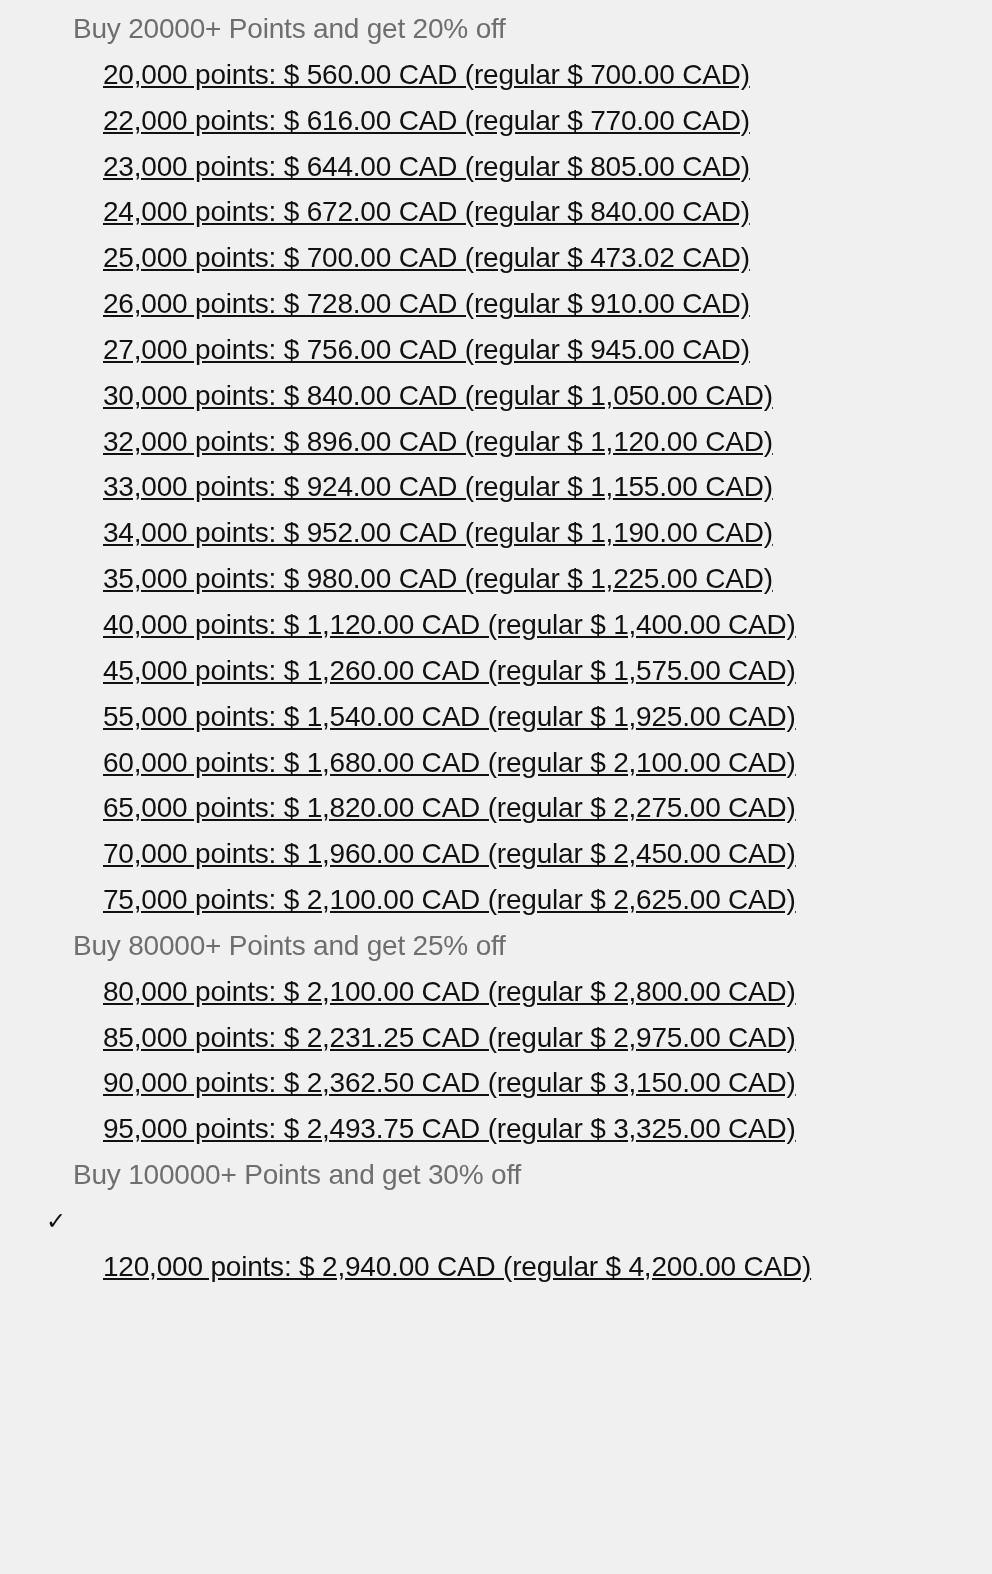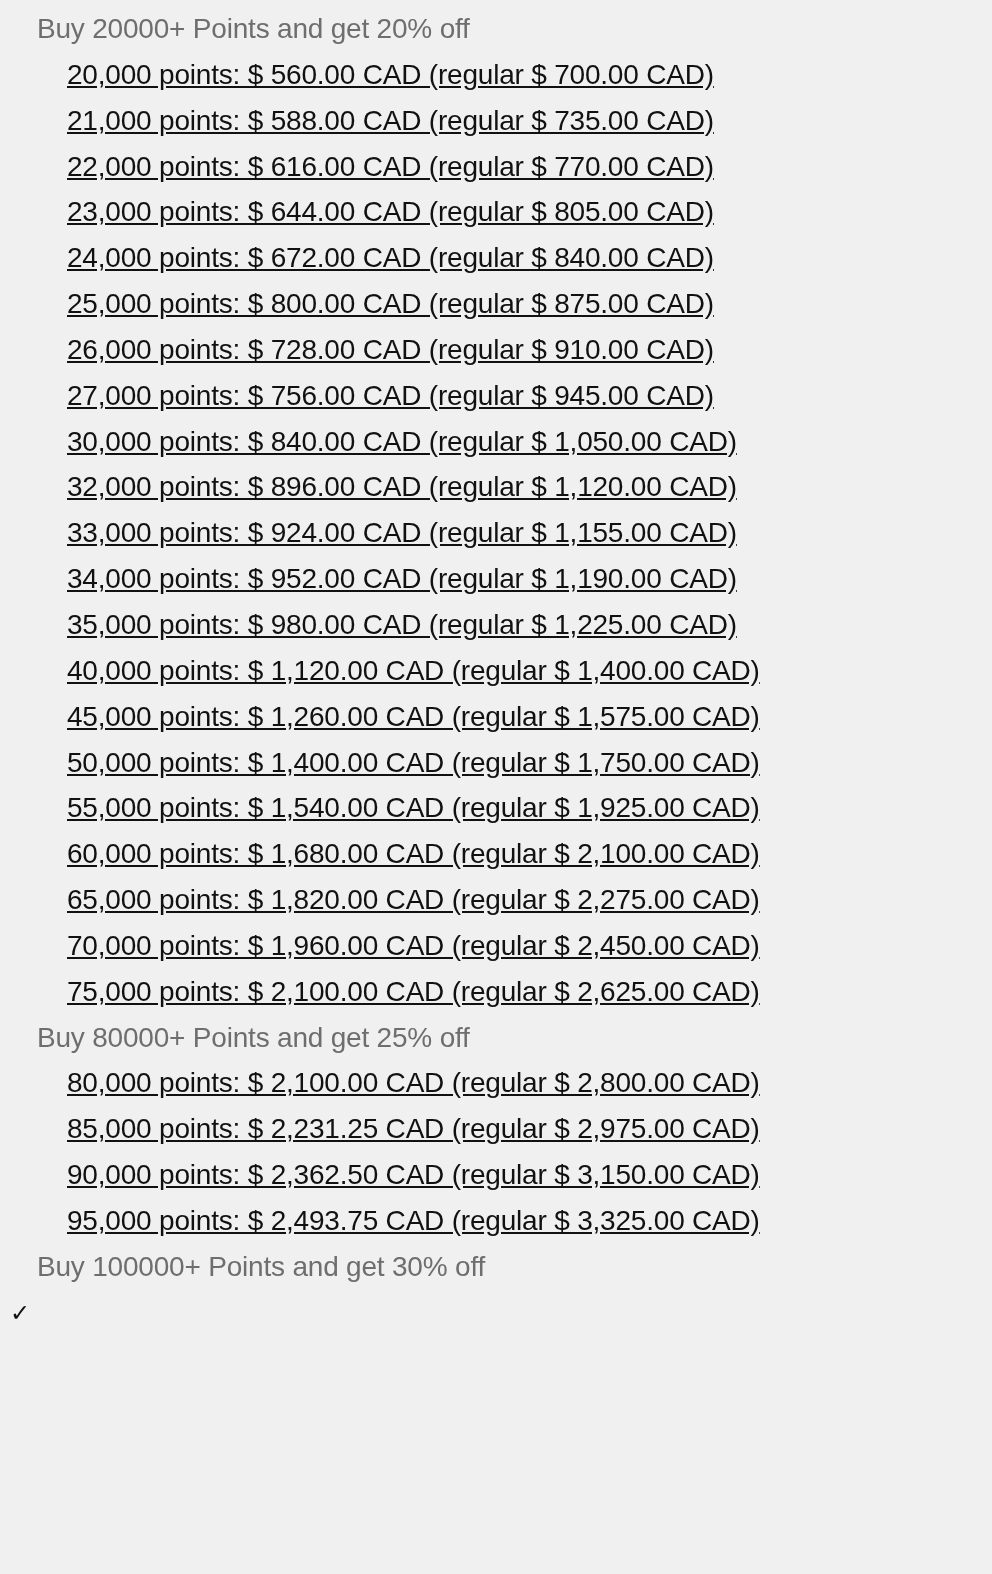--- a/index.html
+++ b/index.html
@@ -1,59 +1,58 @@
 <!DOCTYPE html>
 <html><head>
 <meta charset="utf-8">
 <style>
   html, body { margin: 0; padding: 0; }
   body {
     width: 992px; height: 1574px; overflow: hidden;
     background: #f0f0f0;
     font-family: "Liberation Sans", "DejaVu Sans", sans-serif;
   }
-  .menu { position: relative; padding-top: 6px; }
+  .menu { position: relative; padding-top: 6px; padding-left: 36px; }
   .row {
     height: 45.85px; line-height: 45.85px;
     font-size: 28px; white-space: nowrap; position: relative;
     letter-spacing: -0.2px;
   }
   .group-header { color: #6e6e6e; padding-left: 37px; }
   .option { color: #111; padding-left: 67px; cursor: default; text-decoration: underline; }
   .check {
     position: absolute; left: 10px; top: 0; width: 24px;
     font-size: 24px; color: #111;
   }
 </style>
 </head>
 <body>
 
 <div class="menu" id="menu">
     <div class="row group-header">Buy 20000+ Points and get 20% off</div>
     <div class="row option"><span>20,000 points: $ 560.00 CAD (regular $ 700.00 CAD)</span></div>
-    <div class="row option"><span>21,000 points: $ 588.00 CAD (regular $ 735.00 CAD)</span></div>
     <div class="row option"><span>22,000 points: $ 616.00 CAD (regular $ 770.00 CAD)</span></div>
     <div class="row option"><span>23,000 points: $ 644.00 CAD (regular $ 805.00 CAD)</span></div>
     <div class="row option"><span>24,000 points: $ 672.00 CAD (regular $ 840.00 CAD)</span></div>
-    <div class="row option"><span>25,000 points: $ 800.00 CAD (regular $ 875.00 CAD)</span></div>
+    <div class="row option"><span>25,000 points: $ 700.00 CAD (regular $ 473.02 CAD)</span></div>
     <div class="row option"><span>26,000 points: $ 728.00 CAD (regular $ 910.00 CAD)</span></div>
     <div class="row option"><span>27,000 points: $ 756.00 CAD (regular $ 945.00 CAD)</span></div>
     <div class="row option"><span>30,000 points: $ 840.00 CAD (regular $ 1,050.00 CAD)</span></div>
     <div class="row option"><span>32,000 points: $ 896.00 CAD (regular $ 1,120.00 CAD)</span></div>
     <div class="row option"><span>33,000 points: $ 924.00 CAD (regular $ 1,155.00 CAD)</span></div>
     <div class="row option"><span>34,000 points: $ 952.00 CAD (regular $ 1,190.00 CAD)</span></div>
     <div class="row option"><span>35,000 points: $ 980.00 CAD (regular $ 1,225.00 CAD)</span></div>
     <div class="row option"><span>40,000 points: $ 1,120.00 CAD (regular $ 1,400.00 CAD)</span></div>
     <div class="row option"><span>45,000 points: $ 1,260.00 CAD (regular $ 1,575.00 CAD)</span></div>
-    <div class="row option"><span>50,000 points: $ 1,400.00 CAD (regular $ 1,750.00 CAD)</span></div>
     <div class="row option"><span>55,000 points: $ 1,540.00 CAD (regular $ 1,925.00 CAD)</span></div>
     <div class="row option"><span>60,000 points: $ 1,680.00 CAD (regular $ 2,100.00 CAD)</span></div>
     <div class="row option"><span>65,000 points: $ 1,820.00 CAD (regular $ 2,275.00 CAD)</span></div>
     <div class="row option"><span>70,000 points: $ 1,960.00 CAD (regular $ 2,450.00 CAD)</span></div>
     <div class="row option"><span>75,000 points: $ 2,100.00 CAD (regular $ 2,625.00 CAD)</span></div>
     <div class="row group-header">Buy 80000+ Points and get 25% off</div>
     <div class="row option"><span>80,000 points: $ 2,100.00 CAD (regular $ 2,800.00 CAD)</span></div>
     <div class="row option"><span>85,000 points: $ 2,231.25 CAD (regular $ 2,975.00 CAD)</span></div>
     <div class="row option"><span>90,000 points: $ 2,362.50 CAD (regular $ 3,150.00 CAD)</span></div>
     <div class="row option"><span>95,000 points: $ 2,493.75 CAD (regular $ 3,325.00 CAD)</span></div>
     <div class="row group-header">Buy 100000+ Points and get 30% off</div>
     <div class="row option"><span class="check">✓</span></div>
+    <div class="row option"><span>120,000 points: $ 2,940.00 CAD (regular $ 4,200.00 CAD)</span></div>
   </div>
 
 </body></html>

